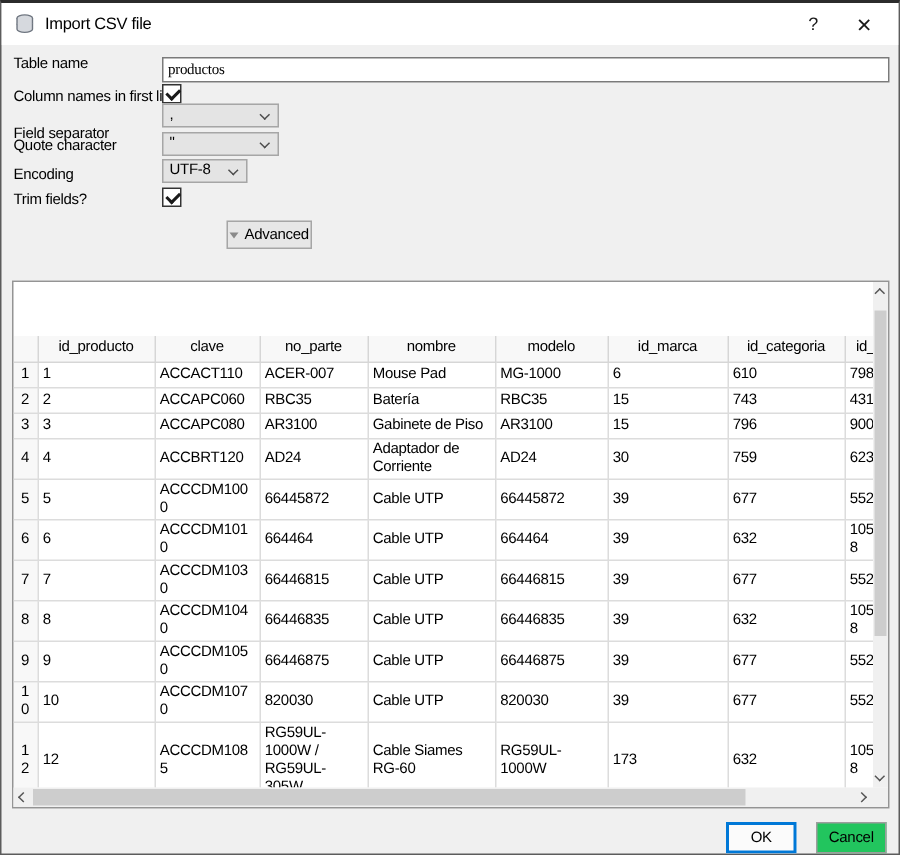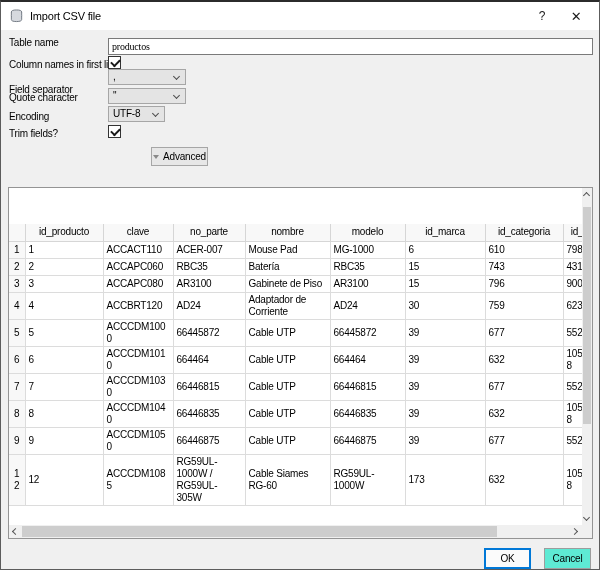--- a/index.html
+++ b/index.html
@@ -104,21 +104,21 @@
   .chev-down  { transform:rotate(45deg);  left:2px; top:2px; }
   .chev-left  { transform:rotate(135deg); left:4px; top:4px; }
   .chev-right { transform:rotate(-45deg); left:2px; top:4px; }
   
   .btn {
     position:absolute; top:546px; width:47px; height:21px;
     display:flex; align-items:center; justify-content:center;
     font-size:10px;
   }
   .btn-ok { left:483px; background:#fbfbfb; border:2px solid #0078d7; }
-  .btn-cancel { left:543px; background:#5eead4; border:1px solid #9d9d9d; }
+  .btn-cancel { left:543px; background:#22c55e; border:1px solid #9d9d9d; }
 </style>
 </head>
 <body>
 
 <div class="window">
 
   <div class="titlebar">
     <svg class="app-icon" viewBox="0 0 16 16">
       <ellipse cx="8" cy="3.2" rx="5.5" ry="2.2" fill="#d6d9de" stroke="#6f7680" stroke-width="1"></ellipse>
       <path d="M2.5 3.2 v4 a5.5 2.2 0 0 0 11 0 v-4" fill="#d6d9de" stroke="#6f7680" stroke-width="1"></path>
@@ -283,20 +283,31 @@
               <td>9</td>
               <td>ACCCDM1050</td>
               <td>66446875</td>
               <td>Cable UTP</td>
               <td>66446875</td>
               <td>39</td>
               <td>677</td>
               <td>552</td>
             </tr>
             <tr>
+              <td class="rownum">10</td>
+              <td>10</td>
+              <td>ACCCDM1070</td>
+              <td>820030</td>
+              <td>Cable UTP</td>
+              <td>820030</td>
+              <td>39</td>
+              <td>677</td>
+              <td>552</td>
+            </tr>
+            <tr>
               <td class="rownum">12</td>
               <td>12</td>
               <td>ACCCDM1085</td>
               <td>RG59UL-1000W / RG59UL-305W</td>
               <td>Cable Siames RG-60</td>
               <td>RG59UL-1000W</td>
               <td>173</td>
               <td>632</td>
               <td>1058</td>
             </tr>

